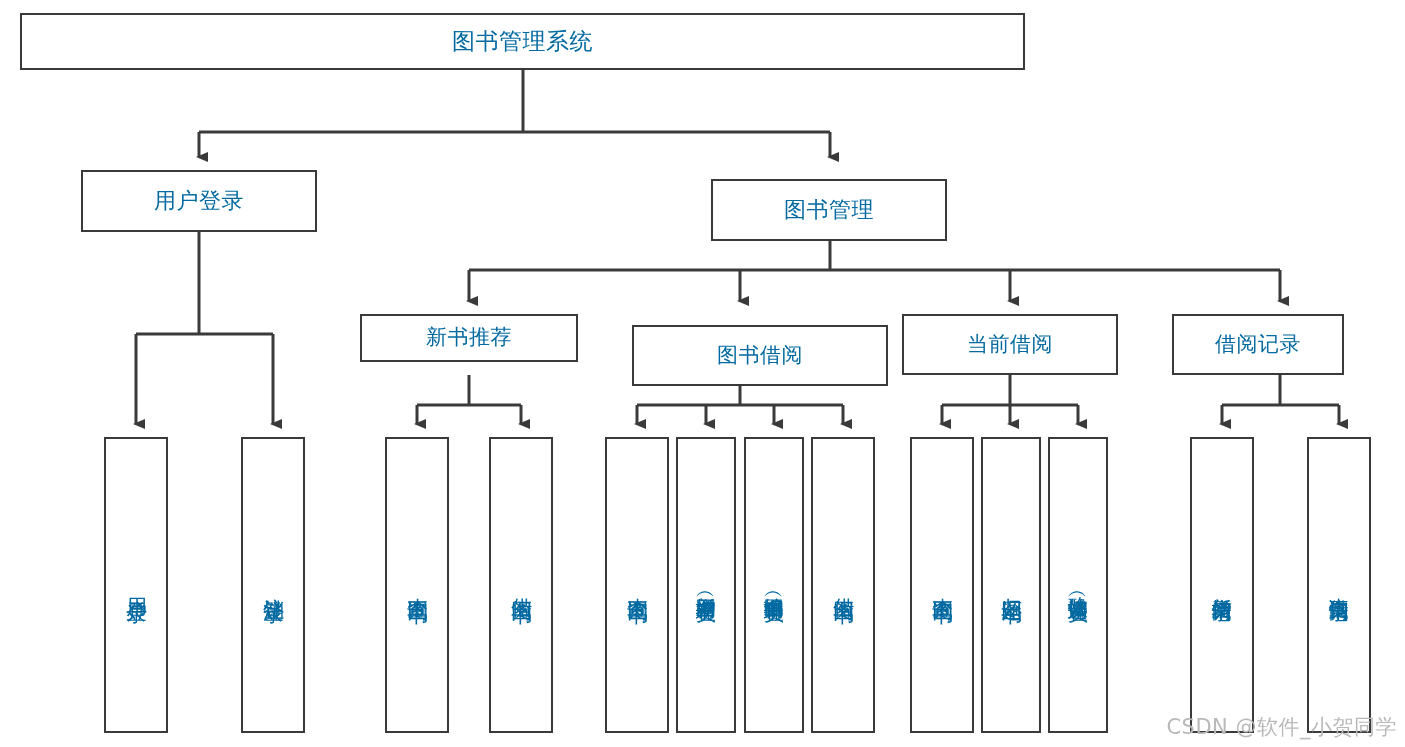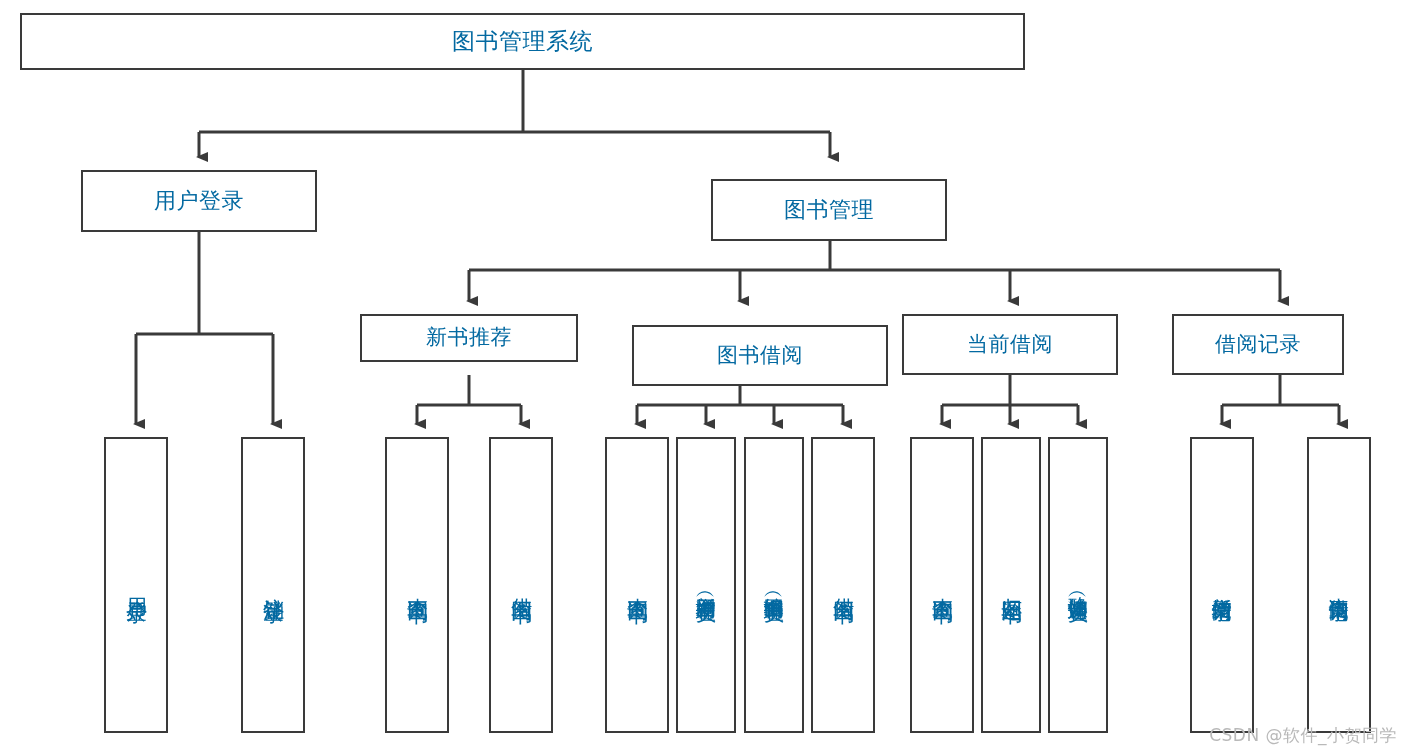--- a/index.html
+++ b/index.html
@@ -65,22 +65,22 @@
     white-space: nowrap;
     text-align: center;
   }
   .node.vert.tall .label {
     font-size: 20px;
     letter-spacing: 1px;
   }
   .watermark {
     position: absolute;
     right: 8px;
-    bottom: 0;
-    font-size: 17px;
+    bottom: 6px;
+    font-size: 21px;
     color: #b9b9b9;
     letter-spacing: 0.5px;
     white-space: nowrap;
     user-select: none;
   }
 </style>
 </head>
 <body>
 
 <div id="canvas">

